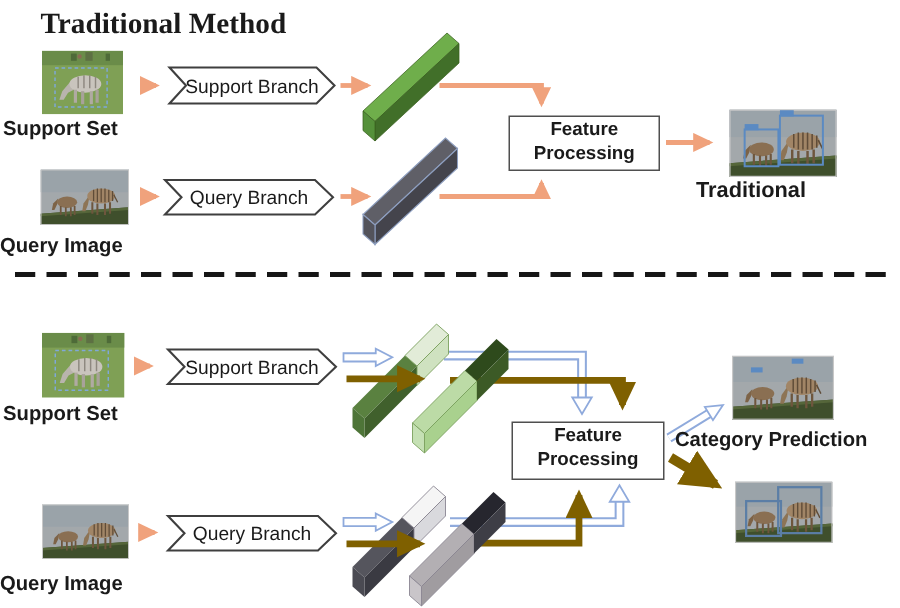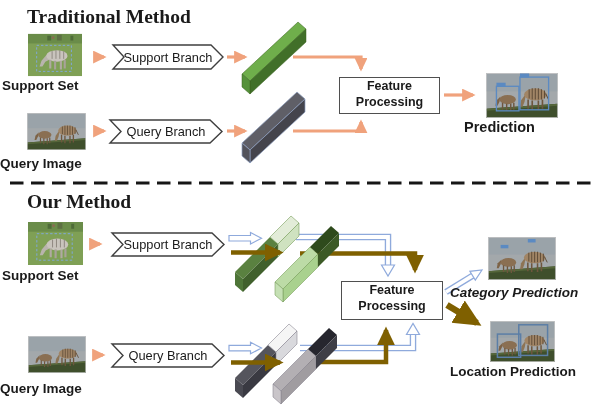--- a/index.html
+++ b/index.html
@@ -180,29 +180,27 @@
     <rect x="31" y="4" width="31" height="33" fill="none" stroke="#5b7ea6" stroke-width="1.6"></rect>
   </svg>
 
   <polygon class="chev" transform="translate(113,45)" points="0,0 98,0 110,12 98,24 0,24 11,12"></polygon>
   <polygon class="chev" transform="translate(110,120)" points="0,0 100,0 112,11.5 100,23 0,23 11,11.5"></polygon>
   <polygon class="chev" transform="translate(112,233)" points="0,0 100,0 112,11.5 100,23 0,23 11,11.5"></polygon>
   <polygon class="chev" transform="translate(112,344)" points="0,0 100,0 112,11.5 100,23 0,23 11,11.5"></polygon>
 </svg>
 
 <div class="title" style="left:27px;top:6px;">Traditional Method</div>
-<div class="title" style="left:27px;top:191px;">Our Method</div>
 
 <div class="cap" style="left:2px;top:78px;width:110px;">Support Set</div>
 <div class="cap" style="left:0px;top:156px;width:112px;">Query Image</div>
-<div class="cap" style="left:464px;top:119px;width:115px;font-size:14.5px;">Prediction</div>
+<div class="cap" style="left:464px;top:119px;width:115px;font-size:14.5px;">Traditional</div>
 <div class="cap" style="left:2px;top:268px;width:110px;">Support Set</div>
 <div class="cap" style="left:0px;top:381px;width:112px;">Query Image</div>
-<div class="cap" style="left:450px;top:285px;width:148px;font-style:italic;">Category Prediction</div>
-<div class="cap" style="left:450px;top:364px;width:148px;">Location Prediction</div>
+<div class="cap" style="left:450px;top:285px;width:148px;">Category Prediction</div>
 
 <div class="branch" style="left:113px;top:45px;width:110px;height:24px;">Support Branch</div>
 <div class="branch" style="left:110px;top:120px;width:112px;height:23px;">Query Branch</div>
 <div class="branch" style="left:112px;top:233px;width:112px;height:23px;">Support Branch</div>
 <div class="branch" style="left:112px;top:344px;width:112px;height:23px;">Query Branch</div>
 
 <div class="fpbox" style="left:339px;top:77px;width:101px;height:37px;">
   <span>Feature Processing</span>
 </div>
 <div class="fpbox" style="left:341px;top:281px;width:102px;height:39px;">

